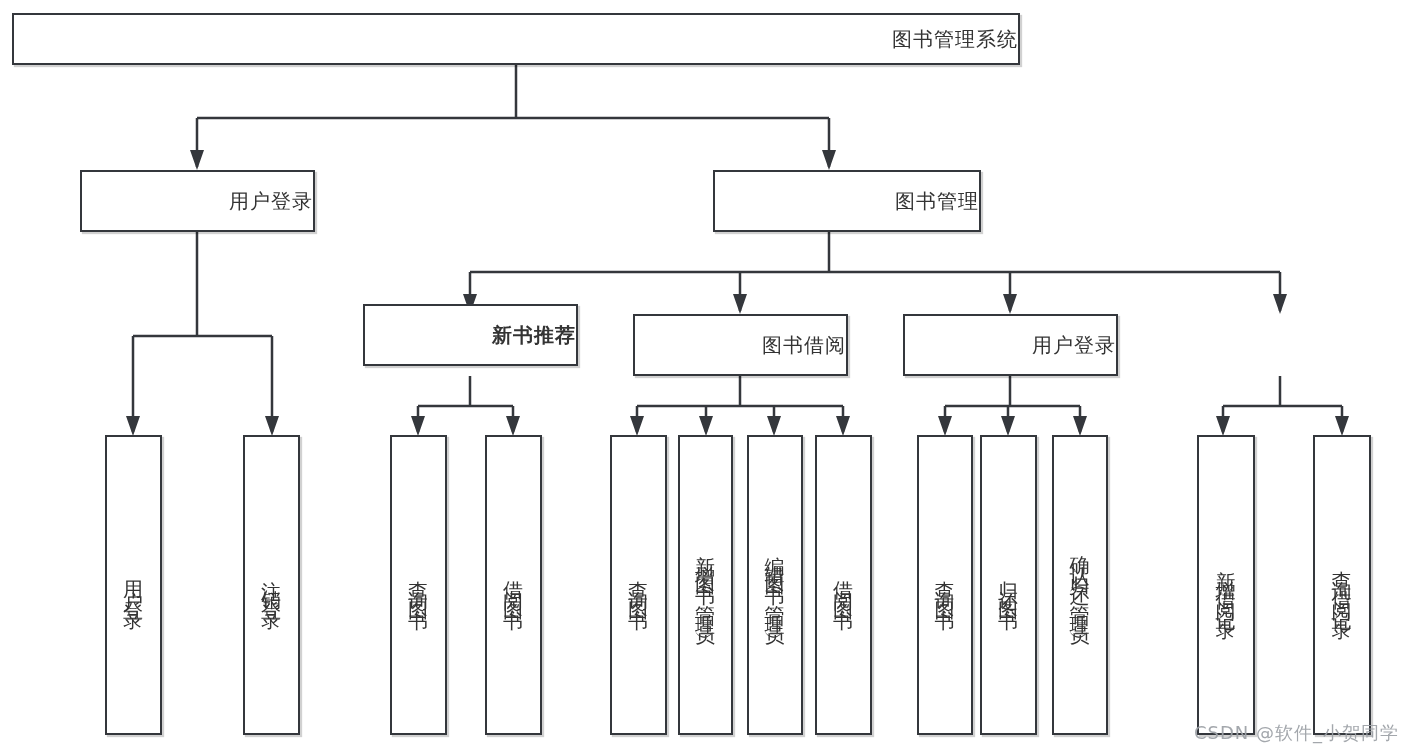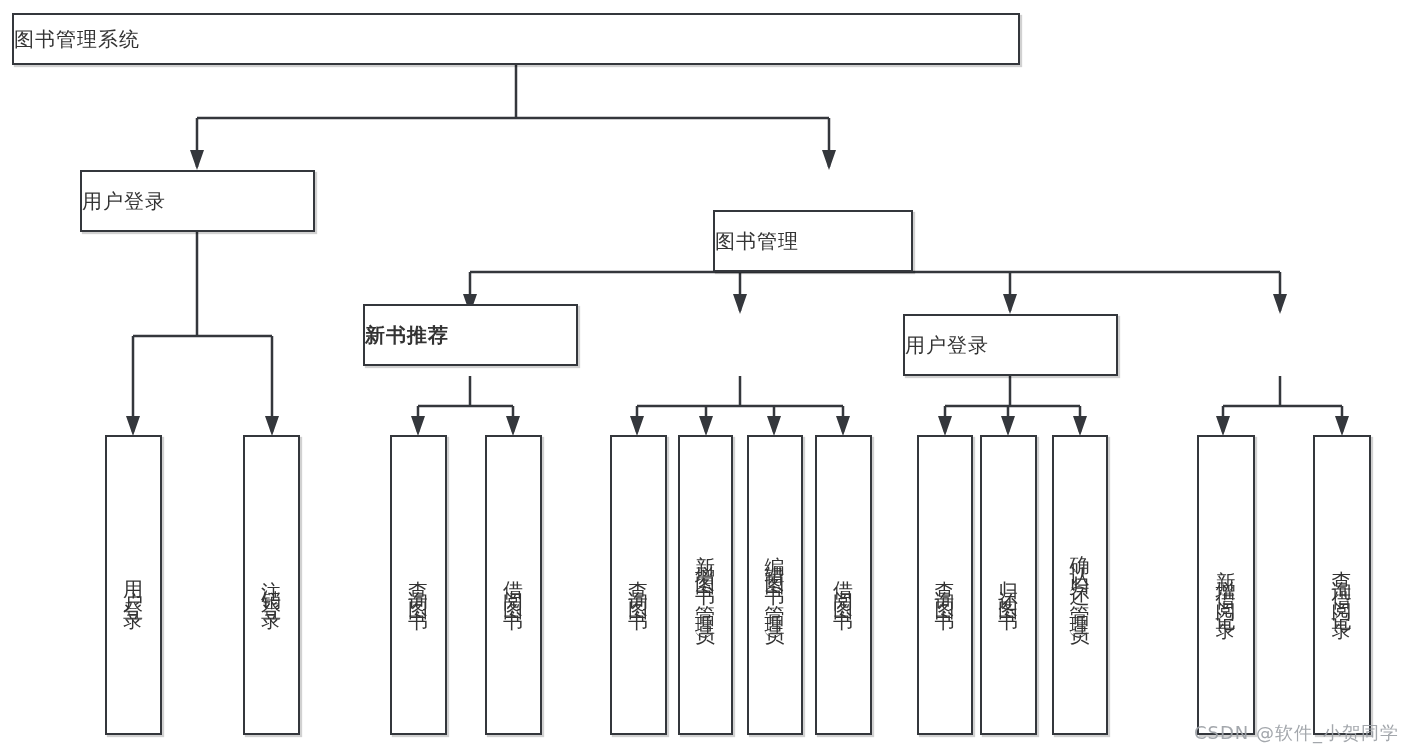--- a/index.html
+++ b/index.html
@@ -18,21 +18,21 @@
     z-index: 1;
   }
   .hbox {
     position: absolute;
     box-sizing: border-box;
     background: #ffffff;
     border: 2px solid #34373c;
     box-shadow: 2px 2px 1px rgba(0,0,0,0.18);
     display: flex;
     align-items: center;
-    justify-content: flex-start;
+    justify-content: flex-end;
     font-size: 20px;
     letter-spacing: 1px;
     z-index: 2;
     white-space: nowrap;
   }
   .vbox {
     position: absolute;
     box-sizing: border-box;
     top: 435px;
     height: 300px;
@@ -88,26 +88,29 @@
              M1335 416 L1349 416 L1342 436 Z" fill="#34373c" stroke="none"></path>
   </svg>
 
   <div class="hbox" style="left:12px; top:13px; width:1008px; height:52px;">
     <span>图书管理系统</span>
   </div>
 
   <div class="hbox" style="left:80px; top:170px; width:235px; height:62px;">
     <span>用户登录</span>
   </div>
-  <div class="hbox" style="left:713px; top:170px; width:200px; height:62px;margin-top:40px;">
+  <div class="hbox" style="left:713px; top:170px; width:268px; height:62px;">
     <span>图书管理</span>
   </div>
 
   <div class="hbox" style="left:363px; top:304px; width:215px; height:62px;font-weight:bold;">
     <span>新书推荐</span>
+  </div>
+  <div class="hbox" style="left:633px; top:314px; width:215px; height:62px;">
+    <span>图书借阅</span>
   </div>
   <div class="hbox" style="left:903px; top:314px; width:215px; height:62px;">
     <span>用户登录</span>
   </div>
 
   <div class="vbox" style="left:105px; width:57px;">
     <span class="vtext">用户登录</span>
   </div>
   <div class="vbox" style="left:243px; width:57px;">
     <span class="vtext">注销登录</span>

